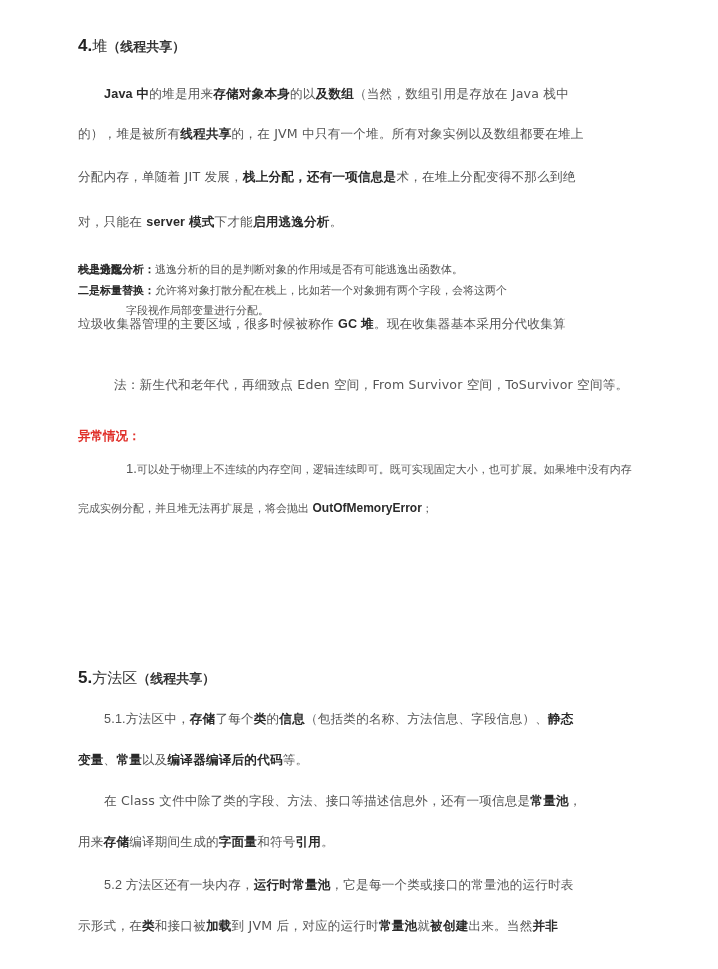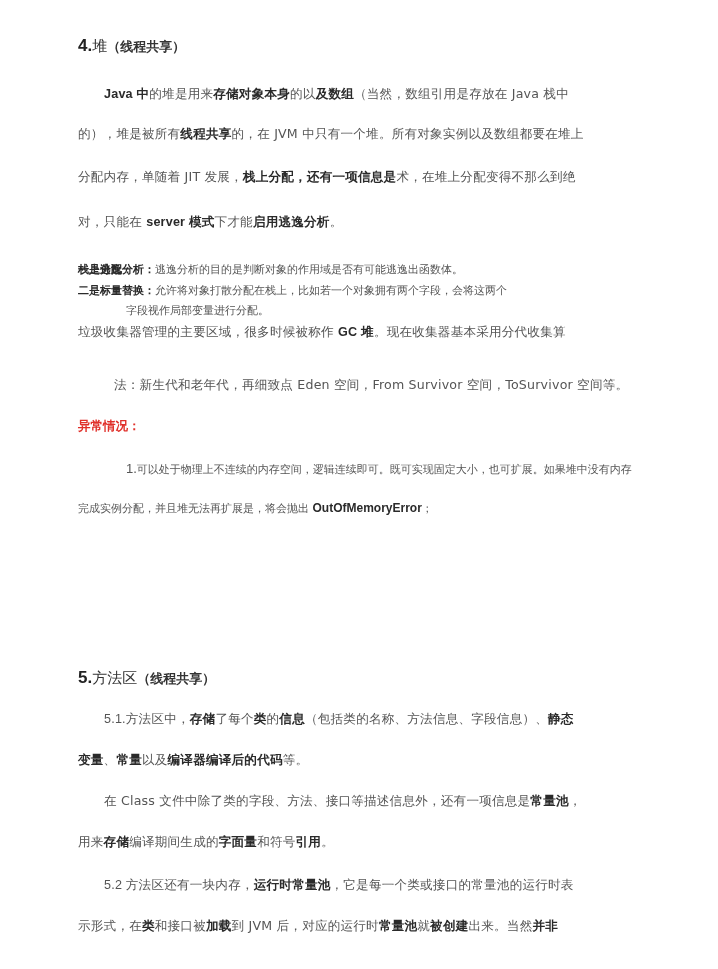--- a/index.html
+++ b/index.html
@@ -41,26 +41,26 @@
 
 <div class="abs s b" style="left:78px; top:242px;">栈上分配：</div>
 <div class="abs s" style="left:78px; top:262px;">
   <span class="b">一是逃逸分析：</span><span>逃逸分析的目的是判断对象的作用域是否有可能逃逸出函数体。</span>
 </div>
 <div class="abs s" style="left:78px; top:283px;">
   <span class="b">二是标量替换：</span><span>允许将对象打散分配在栈上，比如若一个对象拥有两个字段，会将这两个</span>
 </div>
 <div class="abs s" style="left:78px; top:303px;margin-left:48px;">字段视作局部变量进行分配。</div>
 
-<div class="abs p" style="left:78px; top:324px;">
+<div class="abs p" style="left:78px; top:316px;">
   <span>垃圾收集器管理的主要区域，很多时候被称作 </span><span class="b lat">GC 堆</span><span>。现在收集器基本采用分代收集算</span>
 </div>
 <div class="abs p" style="left:78px; top:377px;margin-left:36px;">法：新生代和老年代，再细致点 Eden 空间，From Survivor 空间，ToSurvivor 空间等。</div>
 
-<div class="abs red" style="left:78px; top:418px;text-align:center;">异常情况：</div>
+<div class="abs red" style="left:78px; top:428px;text-align:center;">异常情况：</div>
 <div class="abs xs" style="left:78px; top:461px;margin-left:48px;">
   <span class="lat" style="font-size:13px;">1.</span><span>可以处于物理上不连续的内存空间，逻辑连续即可。既可实现固定大小，也可扩展。如果堆中没有内存</span>
 </div>
 <div class="abs xs" style="left:78px; top:501px;">
   <span>完成实例分配，并且堆无法再扩展是，将会抛出 </span><span class="b lat" style="font-size:12px;">OutOfMemoryError</span><span>；</span>
 </div>
 
 <div class="abs h" style="left:78px; top:668px;">
   <span class="num">5.</span><span>方法区</span><span class="sub">（线程共享）</span>
 </div>

